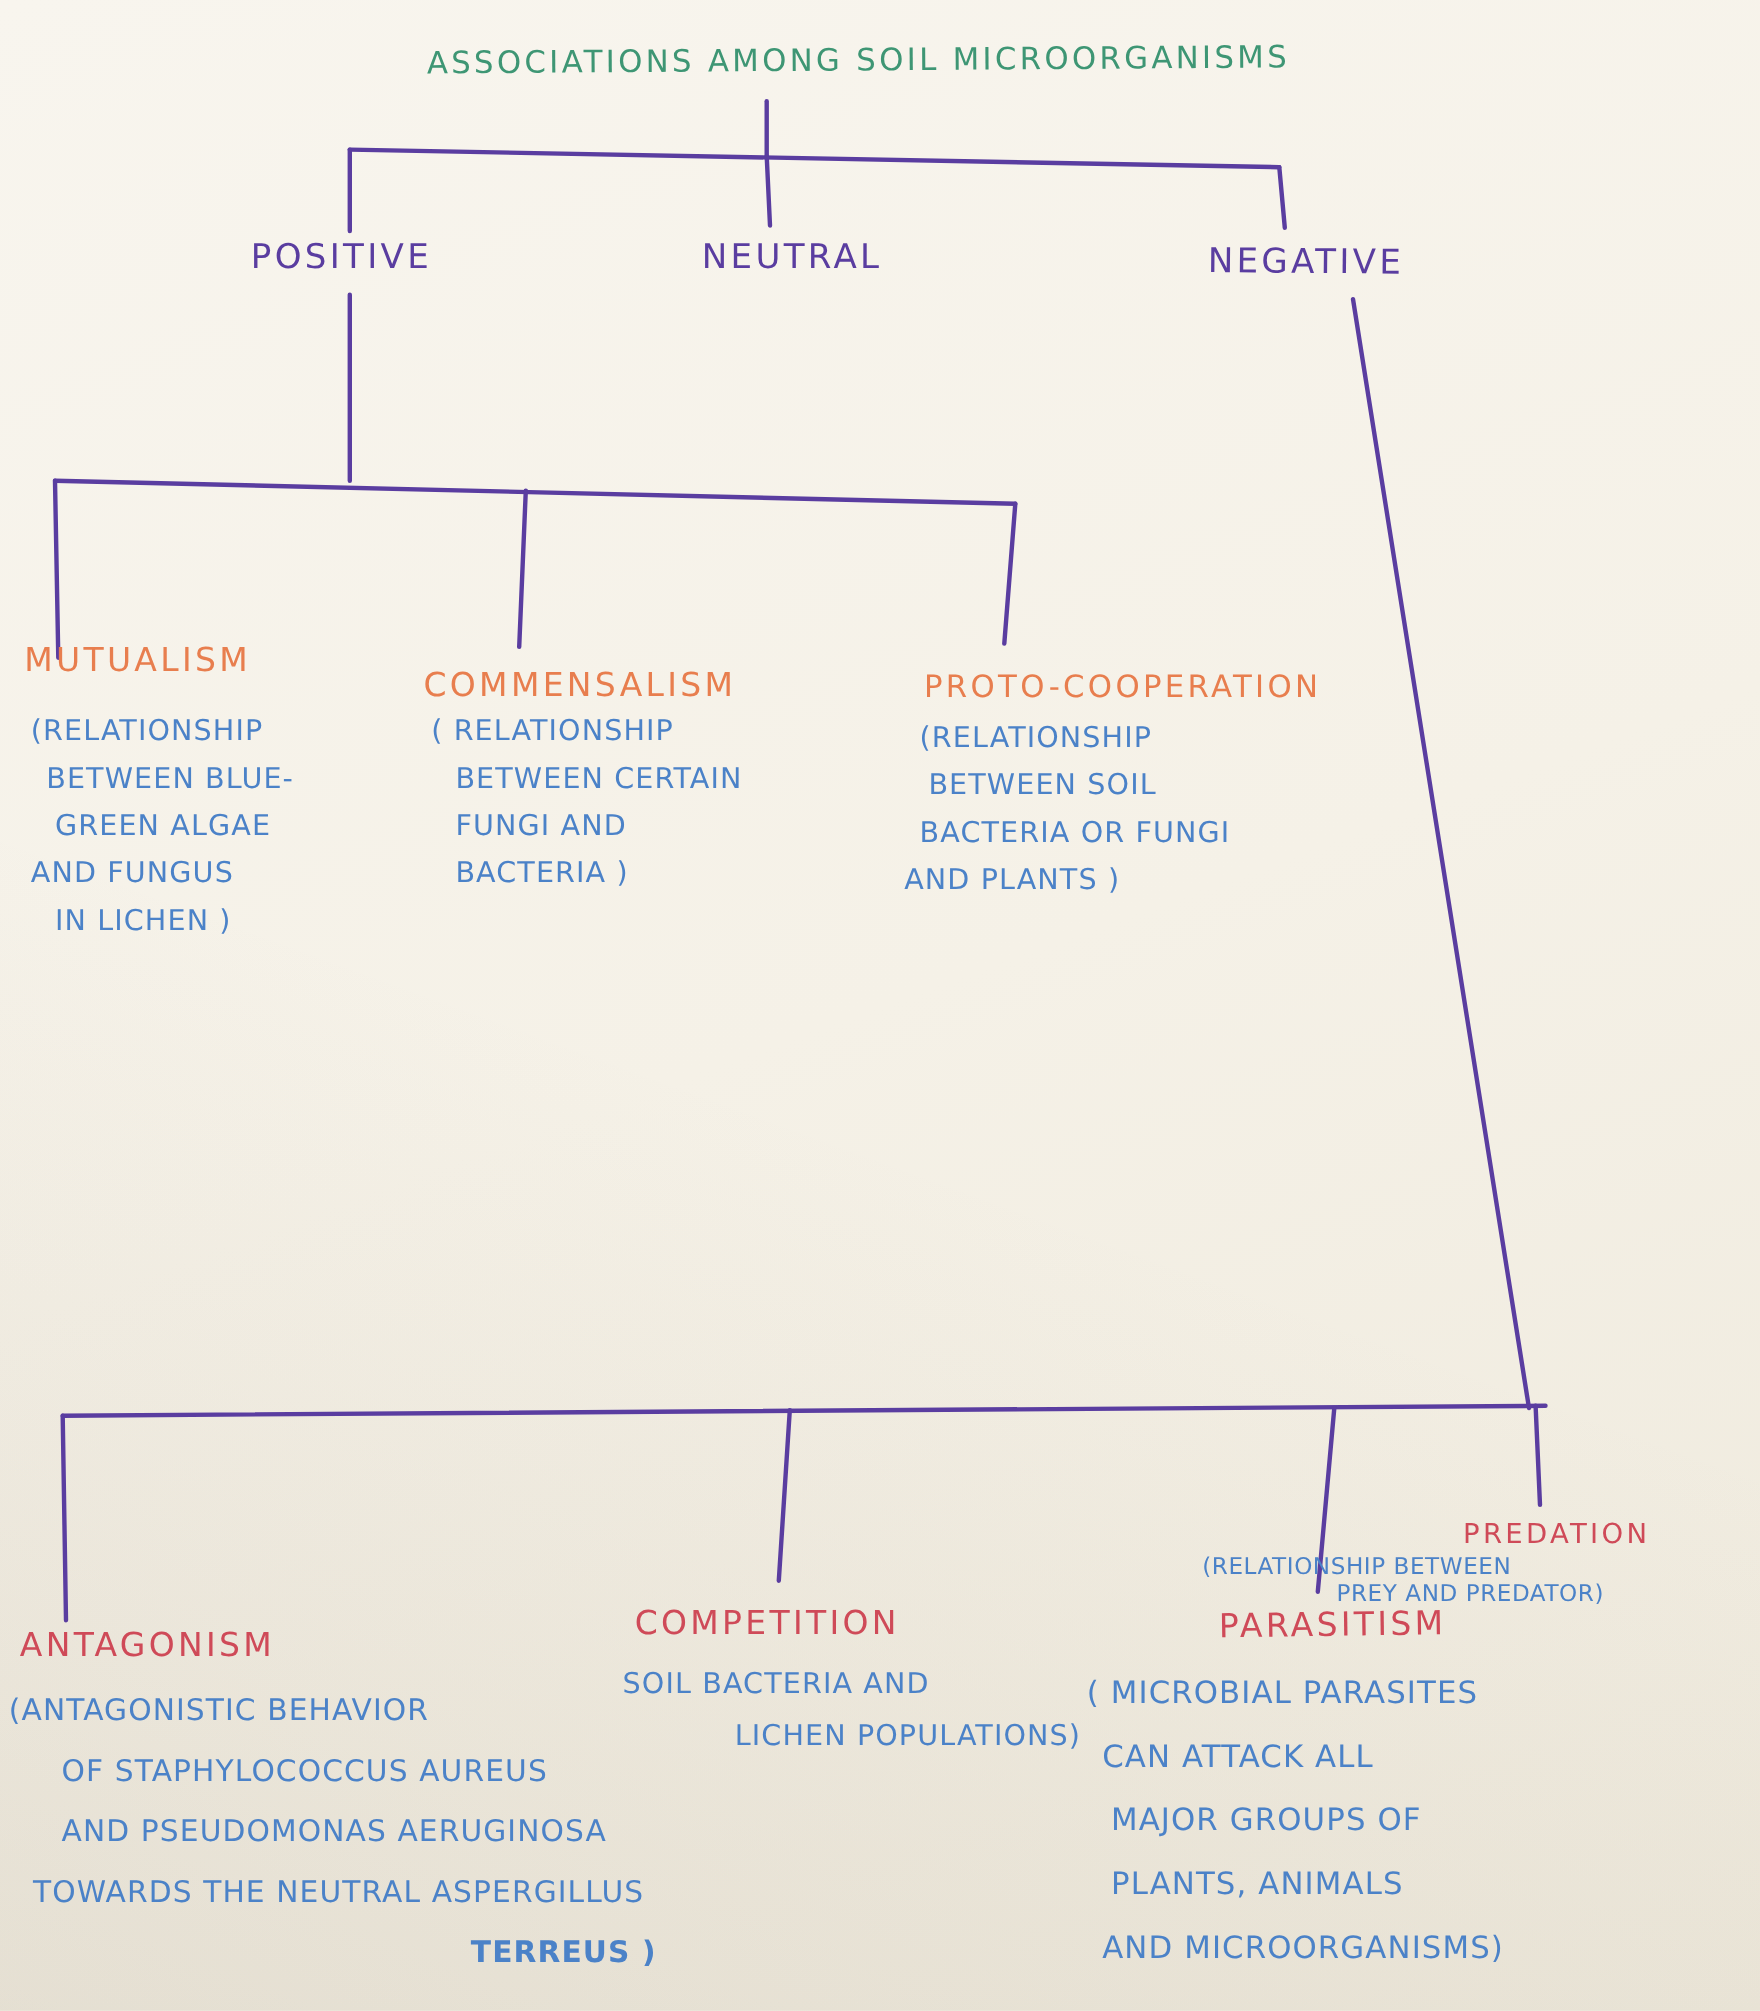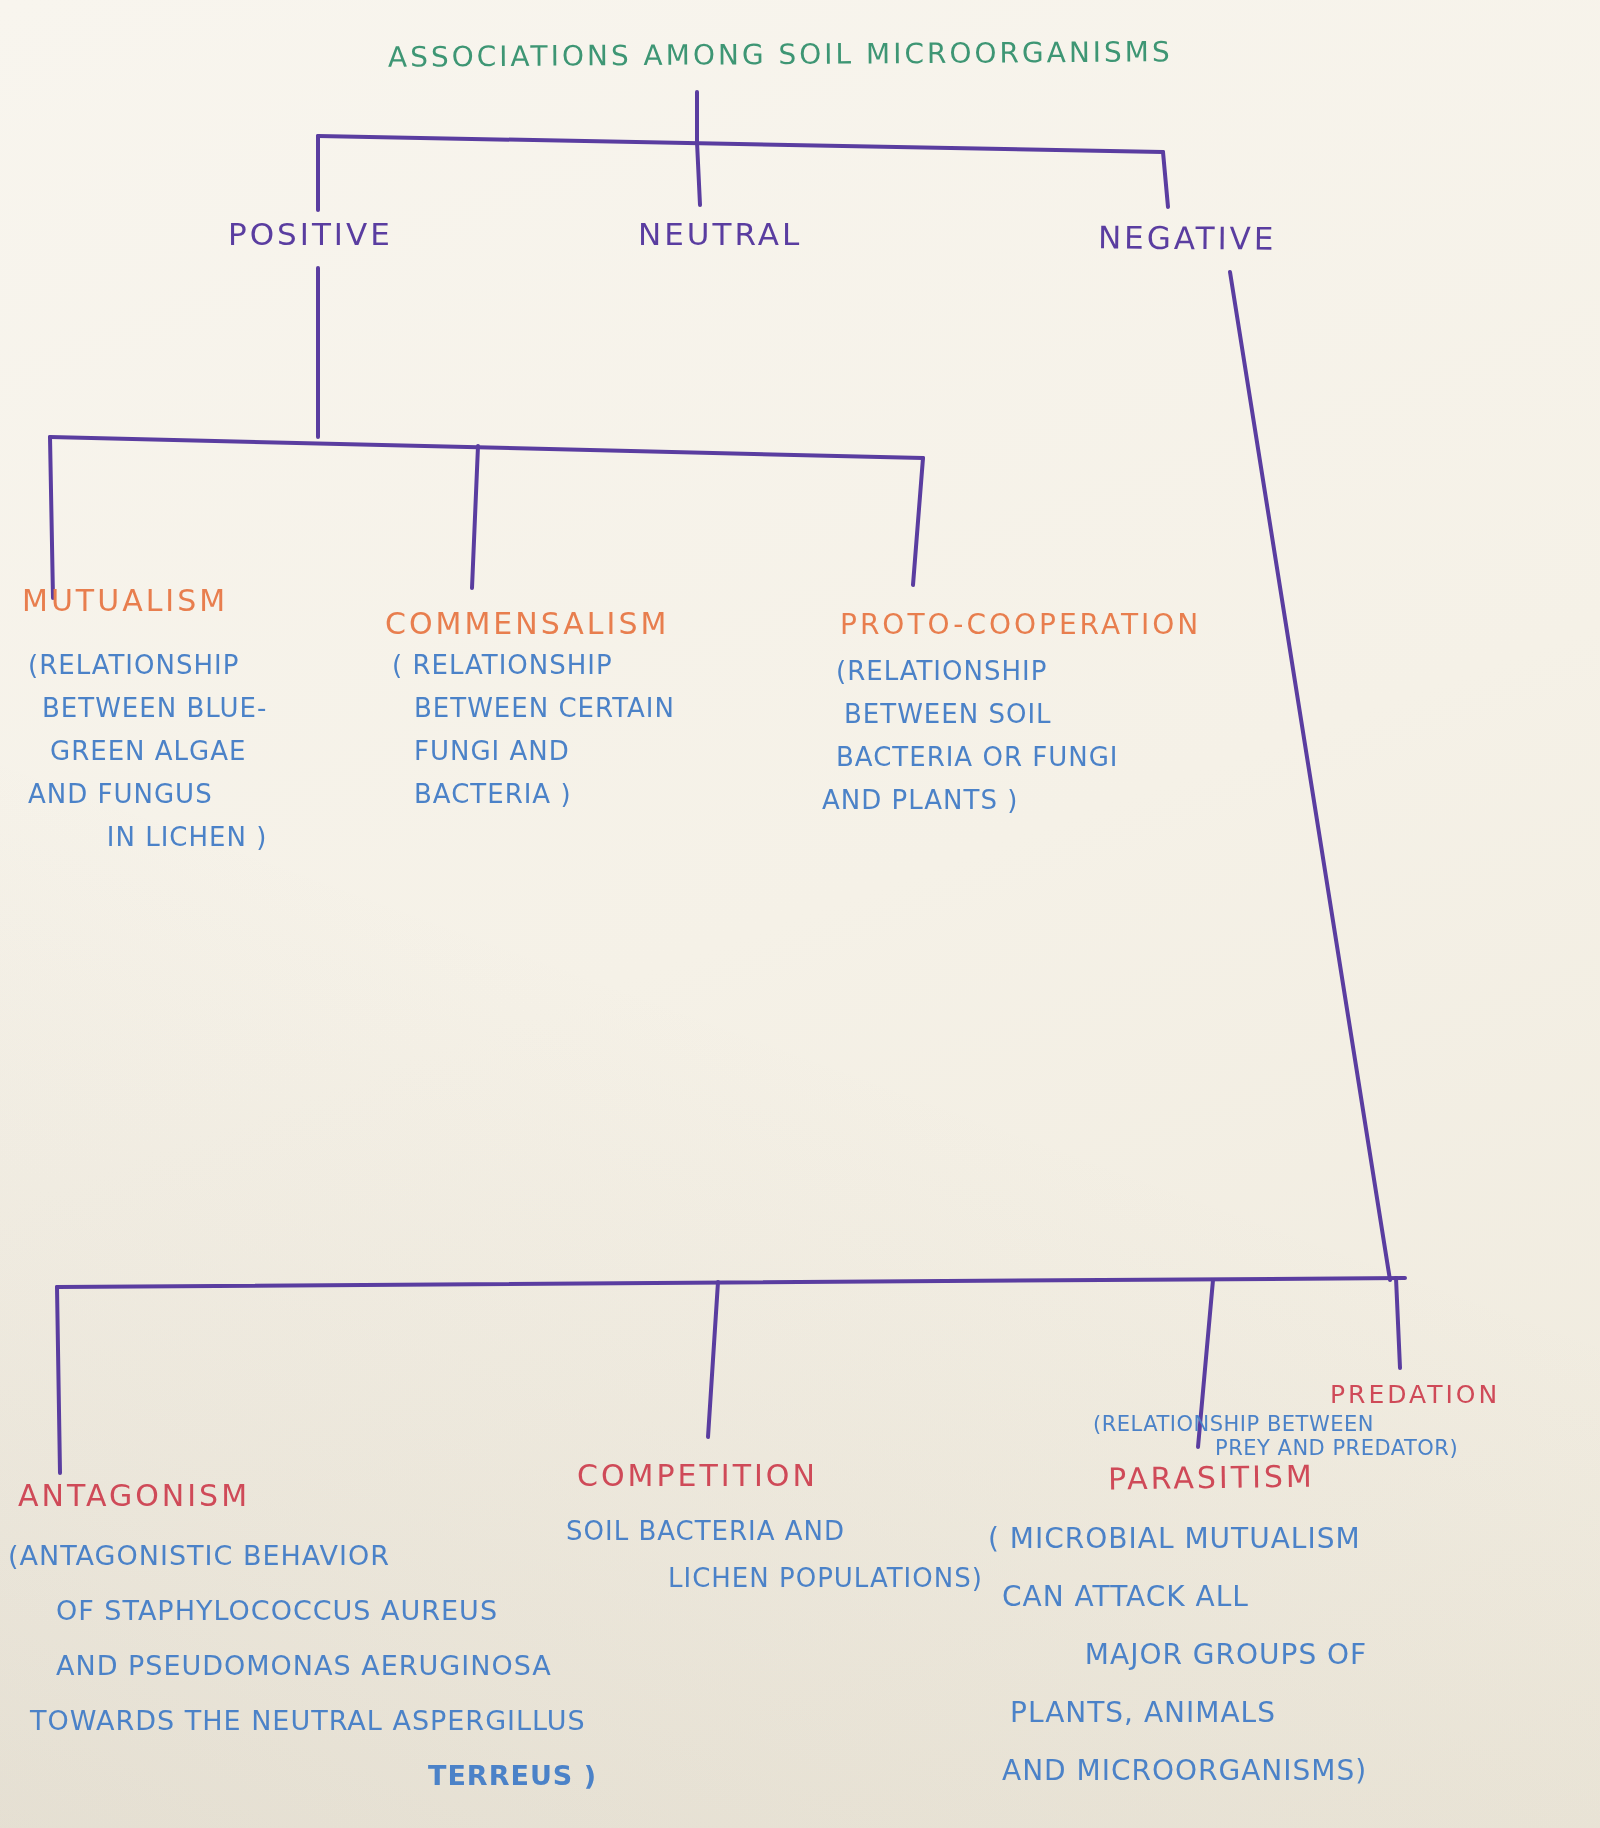--- a/index.html
+++ b/index.html
@@ -56,21 +56,21 @@
     letter-spacing: 1px;
   }
   .desc div { white-space: nowrap; }
   .lh43 div { height: 43px; }
   .lh47 div { height: 47px; }
   .lh55 div { height: 55px; }
   .lh58 div { height: 58px; }
   .ind0 { margin-left: 0; }
   .ind1 { margin-left: 14px; }
   .ind2 { margin-left: 22px; }
-  .ind3 { margin-left: 44px; text-align: right; }
+  .ind3 { margin-left: 22px; }
   .ind4 { margin-left: 48px; }
   .ind9 { margin-left: 150px; }
   .ind10 { margin-left: 420px; font-weight: bold; }
   .pred-desc {
     font-size: 21px;
     letter-spacing: 0.5px;
   }
 </style>
 </head>
 <body>
@@ -142,21 +142,21 @@
   </div>
 
   <div class="txt neg-head" style="left:577px; top:1458px;">COMPETITION</div>
   <div class="desc lh47" style="left:518px; top:1516px;">
     <div class="ind4">SOIL BACTERIA AND</div>
     <div class="ind9">LICHEN POPULATIONS)</div>
   </div>
 
   <div class="txt neg-head" style="left:1108px; top:1460px; transform:rotate(-0.8deg);">PARASITISM</div>
   <div class="desc lh58" style="left:988px; top:1522px; font-size:28px;">
-    <div class="ind0">( MICROBIAL MUTUALISM</div>
+    <div class="ind0">( MICROBIAL PARASITES</div>
     <div class="ind1">CAN ATTACK ALL</div>
     <div class="ind3">MAJOR GROUPS OF</div>
     <div class="ind2">PLANTS, ANIMALS</div>
     <div class="ind1">AND MICROORGANISMS)</div>
   </div>
 
   <div class="txt neg-head" style="left:1330px; top:1380px; font-size:25px;">PREDATION</div>
   <div class="desc pred-desc" style="left:1093px; top:1412px;">
     <div class="ind0" style="margin-left:0;">(RELATIONSHIP BETWEEN</div>
     <div style="margin-left:122px;">PREY AND PREDATOR)</div>

